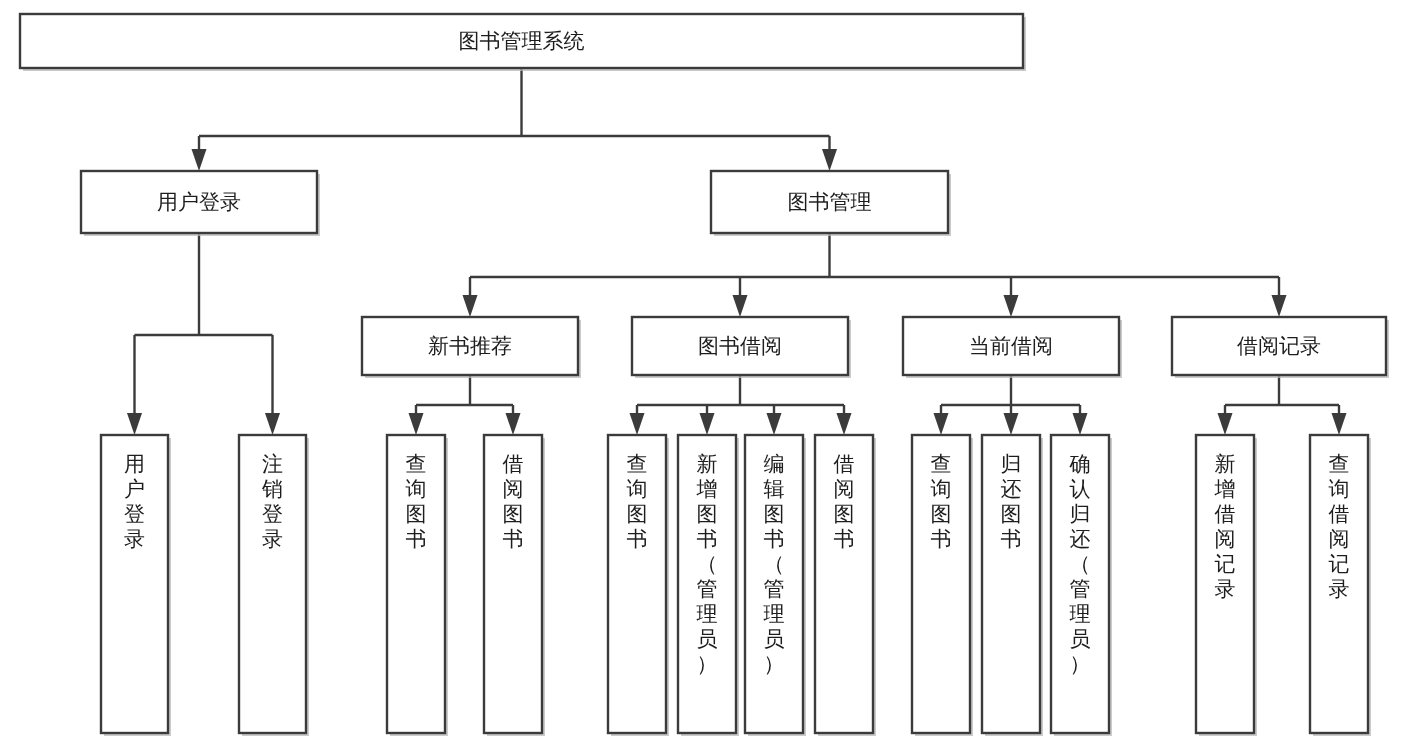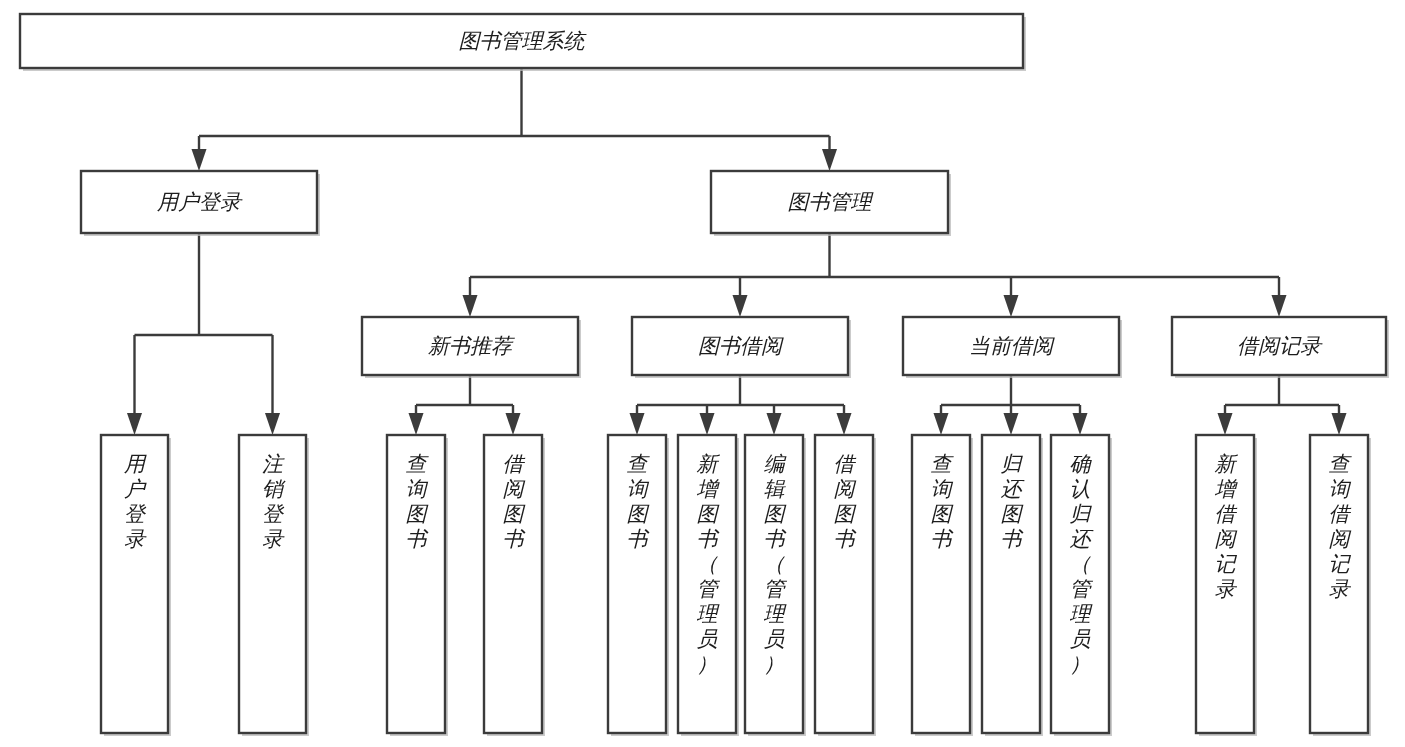--- a/index.html
+++ b/index.html
@@ -12,21 +12,20 @@
     width: 1405px;
     height: 747px;
     font-family: "Liberation Sans", "DejaVu Sans", sans-serif;
     overflow: hidden;
     position: relative;
   }
   #diagram-root {
     position: relative;
     width: 1405px;
     height: 542px;
-    font-style: italic;
   }
   svg.diagram-canvas {
     position: absolute;
     left: 0;
     top: 0;
     width: 1405px;
     height: 747px;
     display: block;
   }
   .node-box {

